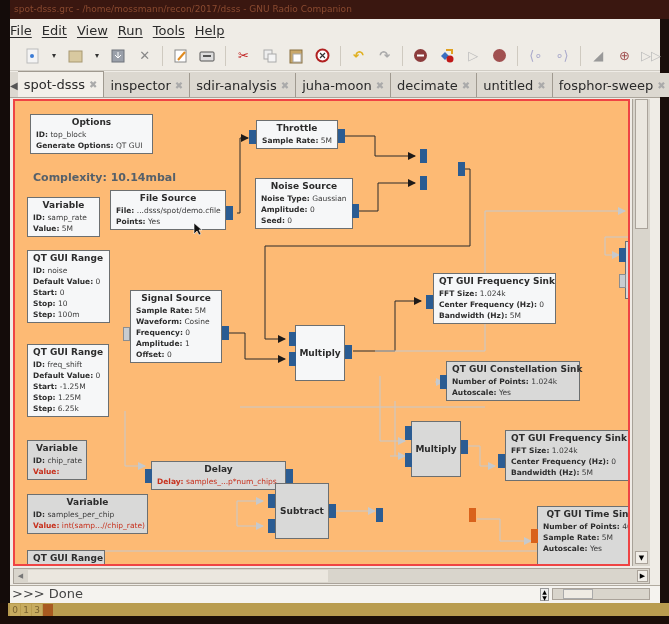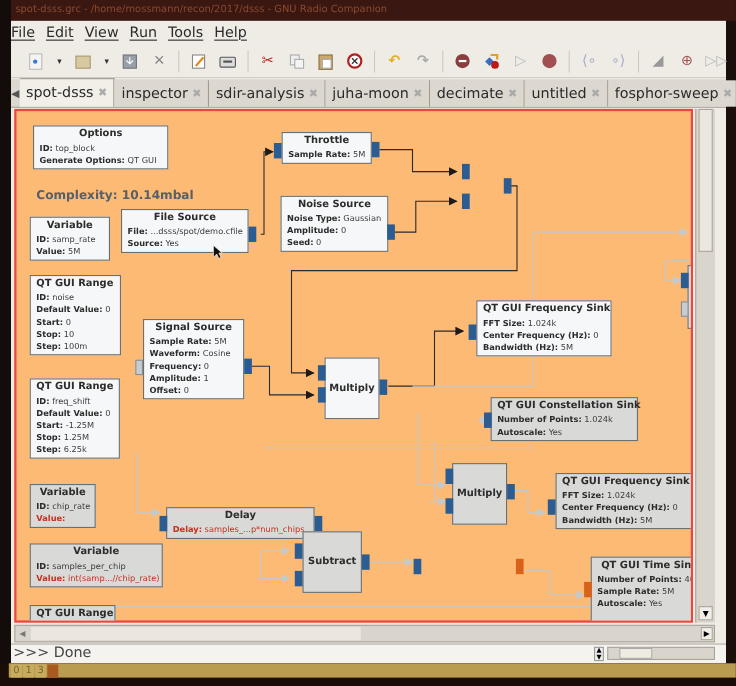--- a/index.html
+++ b/index.html
@@ -270,21 +270,21 @@
       <div class="row err"><b>Value:</b> <span>int(samp...//chip_rate)</span></div>
     </div>
 
     <div class="blk dis" style="left:12px;top:449px;width:78px;height:20px;">
       <div class="ttl" style="text-align:left">QT GUI Range</div>
     </div>
 
     <div class="blk" style="left:95px;top:89px;width:116px;">
       <div class="ttl">File Source</div>
       <div class="row"><b>File:</b> <span>...dsss/spot/demo.cfile</span></div>
-      <div class="row"><b>Source:</b> <span>Yes</span></div>
+      <div class="row"><b>Points:</b> <span>Yes</span></div>
     </div>
     <div class="port" style="left:211px;top:105px;"></div>
 
     <svg style="position:absolute;left:178px;top:121px" width="10" height="14">
         <path d="M1 1 L1 12 L4 9 L6 13 L8 12 L6 8 L9 8 Z" fill="#111" stroke="#fff" stroke-width="0.6"></path>
       </svg>
 
     <div class="blk" style="left:241px;top:19px;width:82px;">
       <div class="ttl">Throttle</div>
       <div class="row"><b>Sample Rate:</b> <span>5M</span></div>

